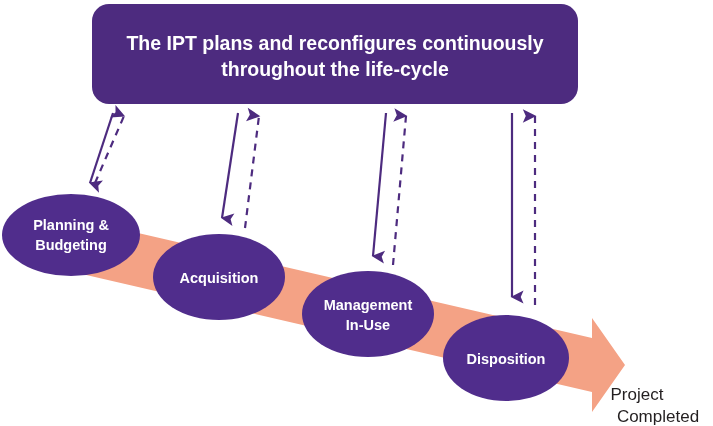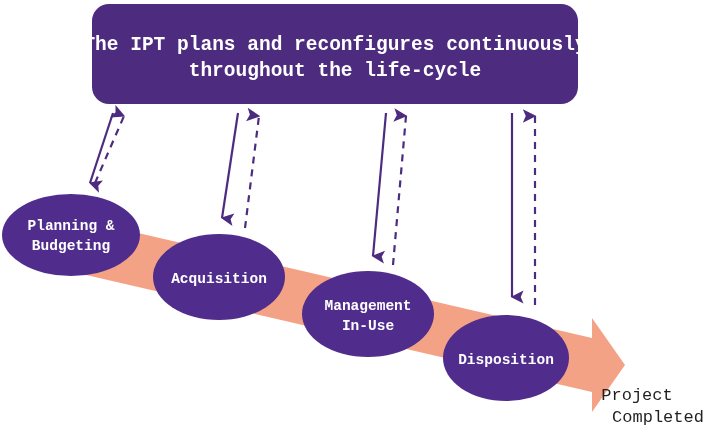--- a/index.html
+++ b/index.html
@@ -9,21 +9,20 @@
   }
   body {
     font-family: "Liberation Sans", sans-serif;
   }
   #canvas {
     position: relative;
     width: 704px;
     height: 426px;
     background: #ffffff;
     overflow: hidden;
-    font-family: Liberation Mono, monospace;
   }
   #diagram-svg {
     position: absolute;
     left: 0;
     top: 0;
     width: 713px;
     height: 426px;
   }
   .hdr-text {
     font-weight: bold;

